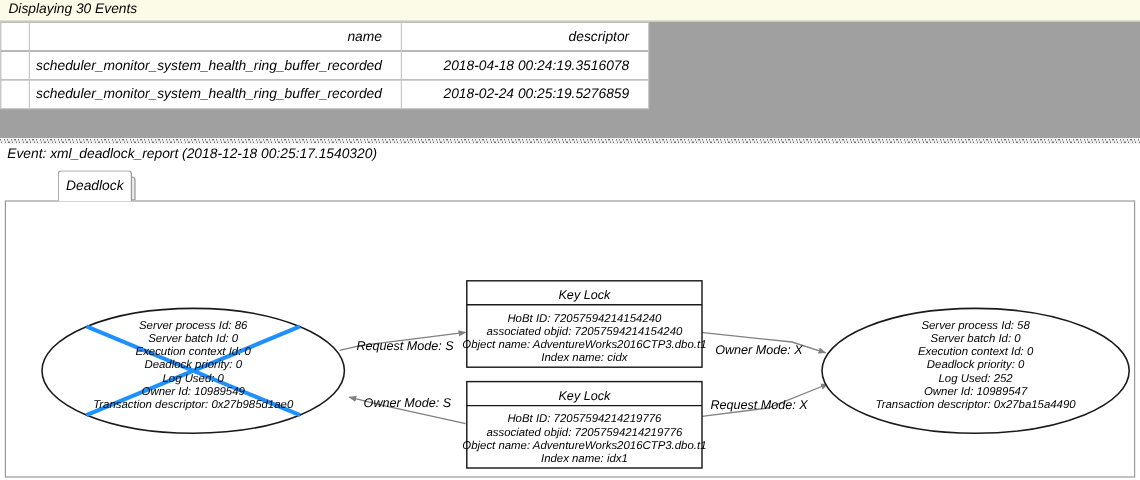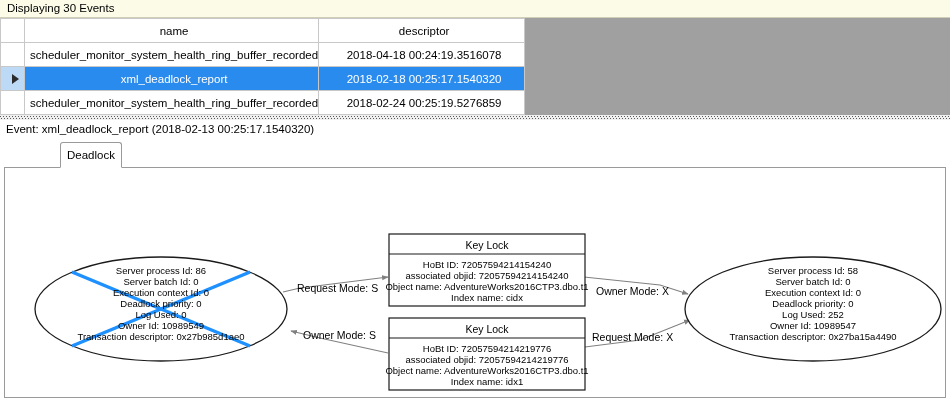--- a/index.html
+++ b/index.html
@@ -3,21 +3,21 @@
 <meta charset="utf-8">
 <style>
   html,body{margin:0;padding:0;}
   body{
     width:950px;height:400px;overflow:hidden;
     background:#ffffff;
     font-family:"Liberation Sans","DejaVu Sans",sans-serif;
     font-size:11px;color:#000;
     -webkit-font-smoothing:none;
   }
-  .app{position:relative;width:950px;height:316px;}
+  .app{position:relative;width:950px;height:316px;font-style:italic;}
 
   
   .status-strip{
     position:absolute;left:0;top:0;width:950px;height:18px;
     background:#fcfbe8;border-bottom:1px solid #cfcfb8;
     box-sizing:border-box;
   }
   .status-strip .txt{
     position:absolute;left:7px;top:2px;font-size:11.5px;color:#000;
   }
@@ -26,26 +26,26 @@
   .grid{
     position:absolute;left:0;top:18px;width:950px;height:100px;
     background:#a0a0a0;
     box-sizing:border-box;
   }
   .grid-table{border-collapse:collapse;table-layout:fixed;}
   .grid-table td,.grid-table th{
     border:1px solid #c8c8c8;
     font-weight:normal;
     font-size:11.5px;
-    padding:0 0 0 5px;
+    padding:0 16px 0 5px;
     height:24px;
     background:#ffffff;
     white-space:nowrap;
     overflow:hidden;
-    text-align:center;
+    text-align:right;
     box-sizing:border-box;
   }
   .col-marker{width:24px;padding:0;}
   .col-name{width:278px;}
   .col-ts{width:206px;}
   .grid-table thead th{
     background:#ffffff;color:#000;
     border-bottom:1px solid #c8c8c8;
   }
   .grid-table thead th.col-marker{background:#ffffff;}
@@ -92,21 +92,21 @@
     border:1px solid #9a9a9a;
     background:#eeeeee;
     box-sizing:border-box;
     font-size:11.5px;
     line-height:20px;
     text-align:center;
     border-radius:3px 3px 0 0;
   }
   .tab.inactive{left:20px;width:45px;top:7px;height:20px;background:#e8e8e8;margin-left:48px;}
   .tab.active{
-    left:60px;width:62px;top:2px;height:26px;
+    left:48px;width:62px;top:2px;height:26px;
     background:#ffffff;border-bottom:1px solid #ffffff;
     line-height:25px;z-index:3;
   }
 
   
   .canvas-panel{
     position:absolute;left:4px;top:167px;width:942px;height:231px;
     background:#ffffff;border:1px solid #9a9a9a;border-top:1px solid #9a9a9a;
     box-sizing:border-box;overflow:hidden;
   }
@@ -133,40 +133,33 @@
           <th class="col-name">name</th>
           <th class="col-ts">descriptor</th>
         </tr>
       </thead>
       <tbody>
         <tr>
           <td class="col-marker cell-marker"></td>
           <td class="col-name cell-name">scheduler_monitor_system_health_ring_buffer_recorded</td>
           <td class="col-ts cell-ts">2018-04-18 00:24:19.3516078</td>
         </tr>
-        <tr class="selected">
-          <td class="col-marker cell-marker">
-            <span class="marker-arrow"></span>
-          </td>
-          <td class="col-name cell-name">xml_deadlock_report</td>
-          <td class="col-ts cell-ts">2018-02-18 00:25:17.1540320</td>
-        </tr>
         <tr>
           <td class="col-marker cell-marker"></td>
           <td class="col-name cell-name">scheduler_monitor_system_health_ring_buffer_recorded</td>
           <td class="col-ts cell-ts">2018-02-24 00:25:19.5276859</td>
         </tr>
       </tbody>
     </table>
   </div>
 
   <div class="splitter"></div>
 
   <div class="event-header">
-    <span class="txt">Event: xml_deadlock_report (2018-02-13 00:25:17.1540320)</span>
+    <span class="txt">Event: xml_deadlock_report (2018-12-18 00:25:17.1540320)</span>
   </div>
 
   <div class="tabstrip">
     <div class="tab inactive">Details</div>
     <div class="tab active">Deadlock</div>
   </div>
 
   <div class="canvas-panel">
     <svg width="950" height="400" xmlns="http://www.w3.org/2000/svg">
       <defs>

